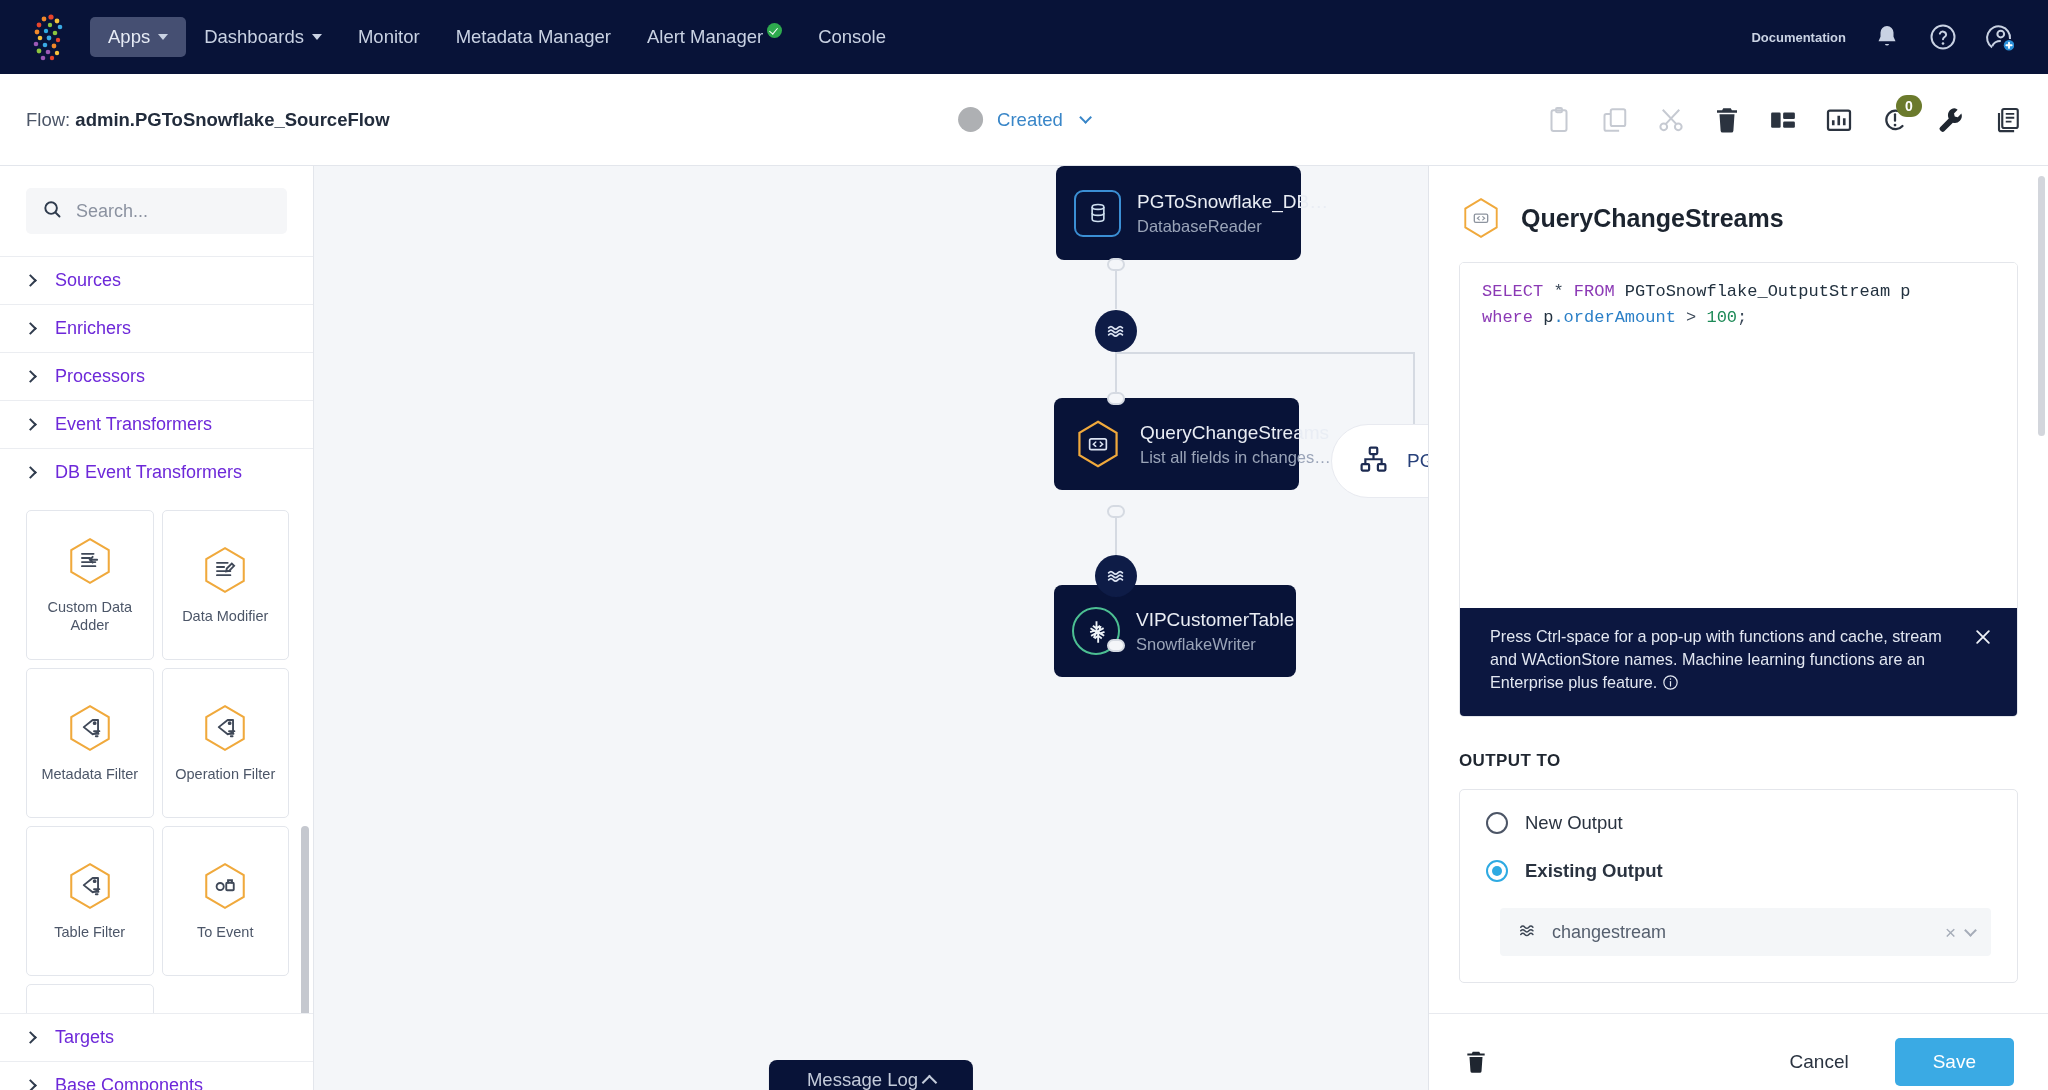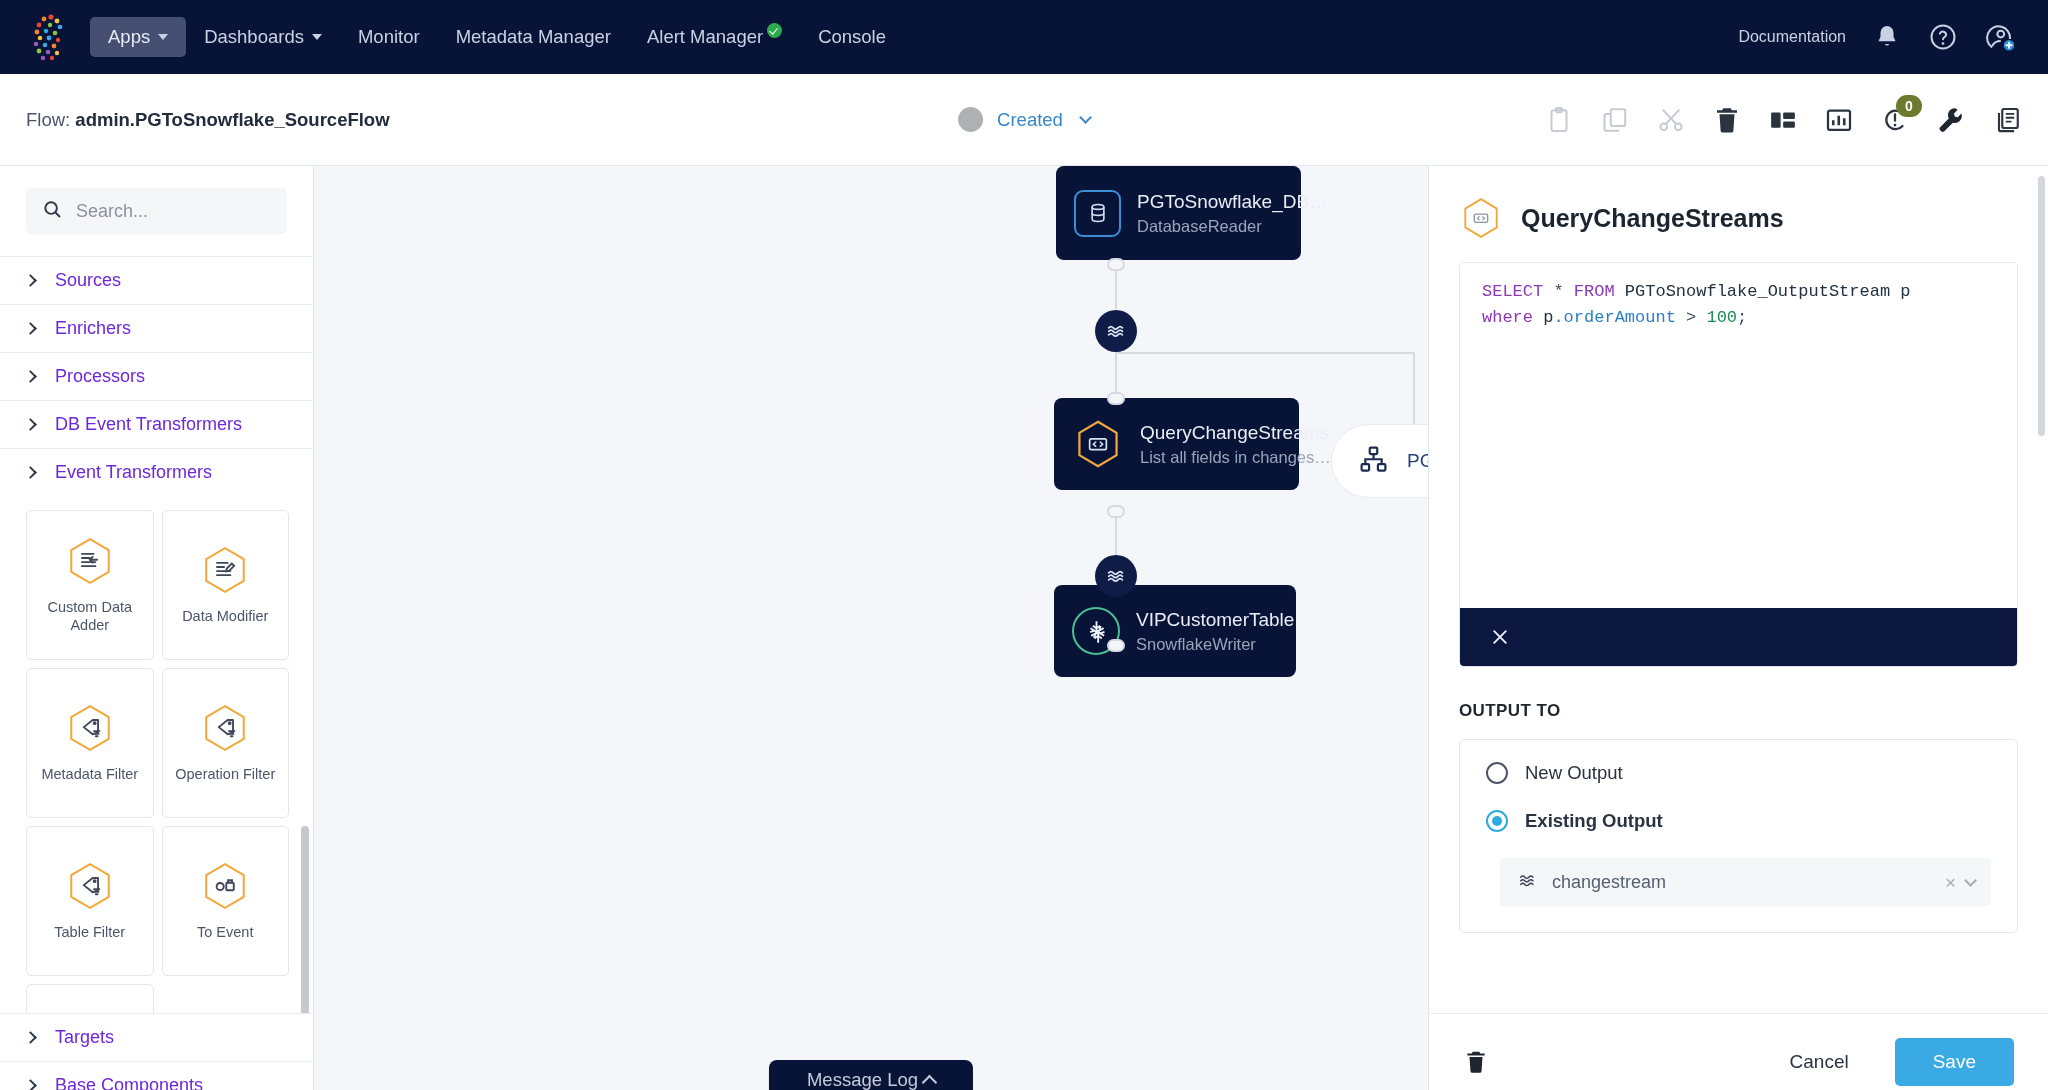--- a/index.html
+++ b/index.html
@@ -36,21 +36,21 @@
   }
   .nav-badge-check::after {
     content: ""; position: absolute; left: 4px; top: 3.5px;
     width: 4px; height: 7px; border: solid #fff;
     border-width: 0 1.6px 1.6px 0; transform: rotate(40deg);
   }
   .topnav-right {
     margin-left: auto; display: flex; align-items: center; gap: 26px;
     padding-right: 8px;
   }
-  .doc-link { color: #c9d2e3; font-size: 16px; cursor: pointer; }
+  .doc-link { color: #c9d2e3; font-size: 13px; cursor: pointer; font-weight: bold; }
   .ticon { width: 30px; height: 30px; cursor: pointer; position: relative; }
 
   
   .flowbar {
     height: 92px; background: #fff; border-bottom: 1px solid #e3e6ec;
     display: flex; align-items: center; padding: 0 26px; position: relative;
   }
   .flow-title { font-size: 18.5px; color: #4c5668; }
   .flow-title b { color: #222c3c; font-weight: bold; }
   .status-wrap {
@@ -442,25 +442,25 @@
     <div class="sb-section">
       <i class="chev-r"></i>
       <span class="sb-section-label">Enrichers</span>
     </div>
     <div class="sb-section">
       <i class="chev-r"></i>
       <span class="sb-section-label">Processors</span>
     </div>
     <div class="sb-section">
       <i class="chev-r"></i>
-      <span class="sb-section-label">DB Event Transformers</span>
+      <span class="sb-section-label">Event Transformers</span>
     </div>
     <div class="sb-section">
       <i class="chev-r"></i>
-      <span class="sb-section-label">Event Transformers</span>
+      <span class="sb-section-label">DB Event Transformers</span>
     </div>
 
     <div class="cards-scroll">
       <div class="cards-grid">
 
         <div class="comp-card">
           <span>
             <svg viewBox="0 0 56 56" width="50" height="50" fill="none">
               <path d="M28 3.5 49 15.8v24.4L28 52.5 7 40.2V15.8z" stroke="#f0a93c" stroke-width="2.3"></path>
               <g stroke="#3f4858" stroke-width="2.1" stroke-linecap="round">
@@ -674,20 +674,25 @@
       <span class="panel-title">QueryChangeStreams</span>
     </div>
 
     <div class="panel-body">
       <div class="query-card">
         <div class="query-code">
           <div class="code-line"><span class="kw">SELECT</span><span class="op"> * </span><span class="kw">FROM</span><span class="id"> PGToSnowflake_OutputStream p</span></div>
           <div class="code-line"><span class="kw">where</span><span class="id"> p</span><span class="fld">.orderAmount</span><span class="op"> &gt; </span><span class="num">100</span><span class="op">;</span></div>
         </div>
         <div class="hint-bar">
+          <span class="hint-text"><span>Press Ctrl-space for a pop-up with functions and cache, stream and WActionStore names. Machine learning functions are an Enterprise plus feature.</span><span class="info-ico"><svg viewBox="0 0 24 24" width="17" height="17" fill="none" stroke="#e2e7f1" stroke-width="1.7">
+                  <circle cx="12" cy="12" r="9.4"></circle>
+                  <path d="M12 10.6v6.2" stroke-linecap="round"></path>
+                  <circle cx="12" cy="7.2" r="1.1" fill="#e2e7f1" stroke="none"></circle>
+                </svg></span></span>
           <span class="hint-x">
             <svg viewBox="0 0 24 24" width="20" height="20" fill="none" stroke="#eef1f7" stroke-width="2.2" stroke-linecap="round">
               <path d="M5 5l14 14M19 5L5 19"></path>
             </svg>
           </span>
         </div>
       </div>
 
       <div class="out-title">OUTPUT TO</div>
       <div class="out-card">

